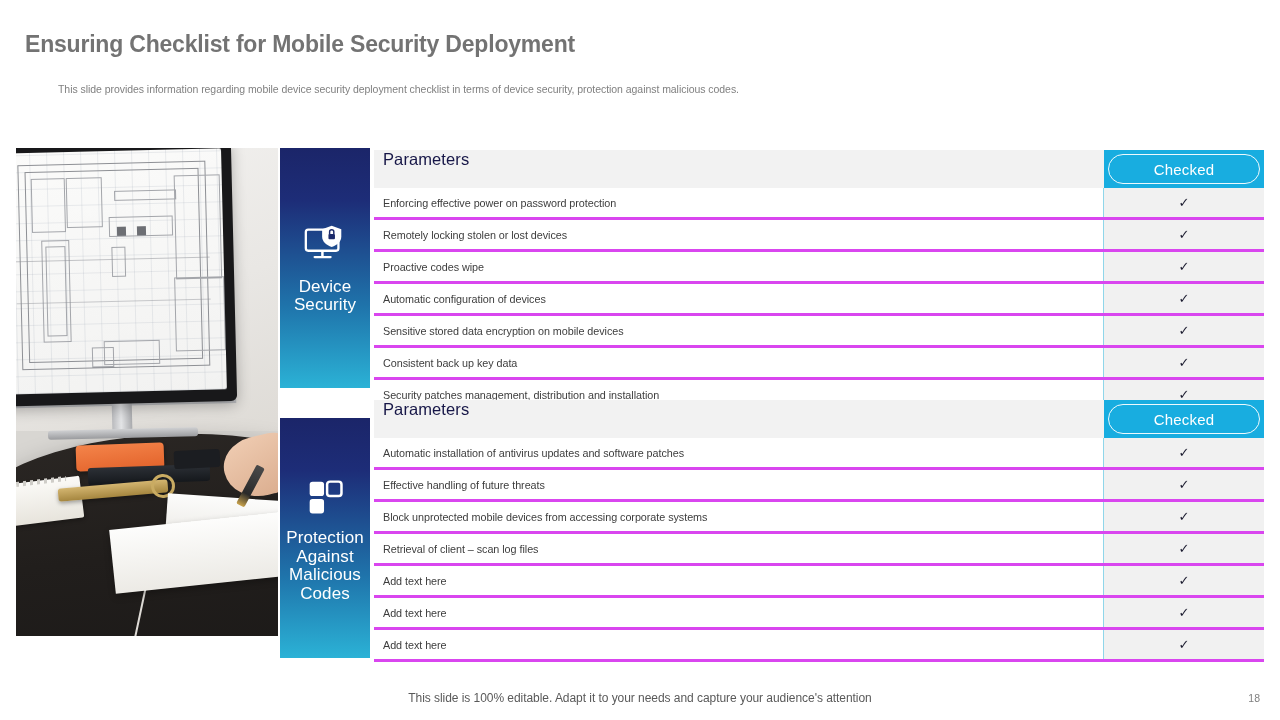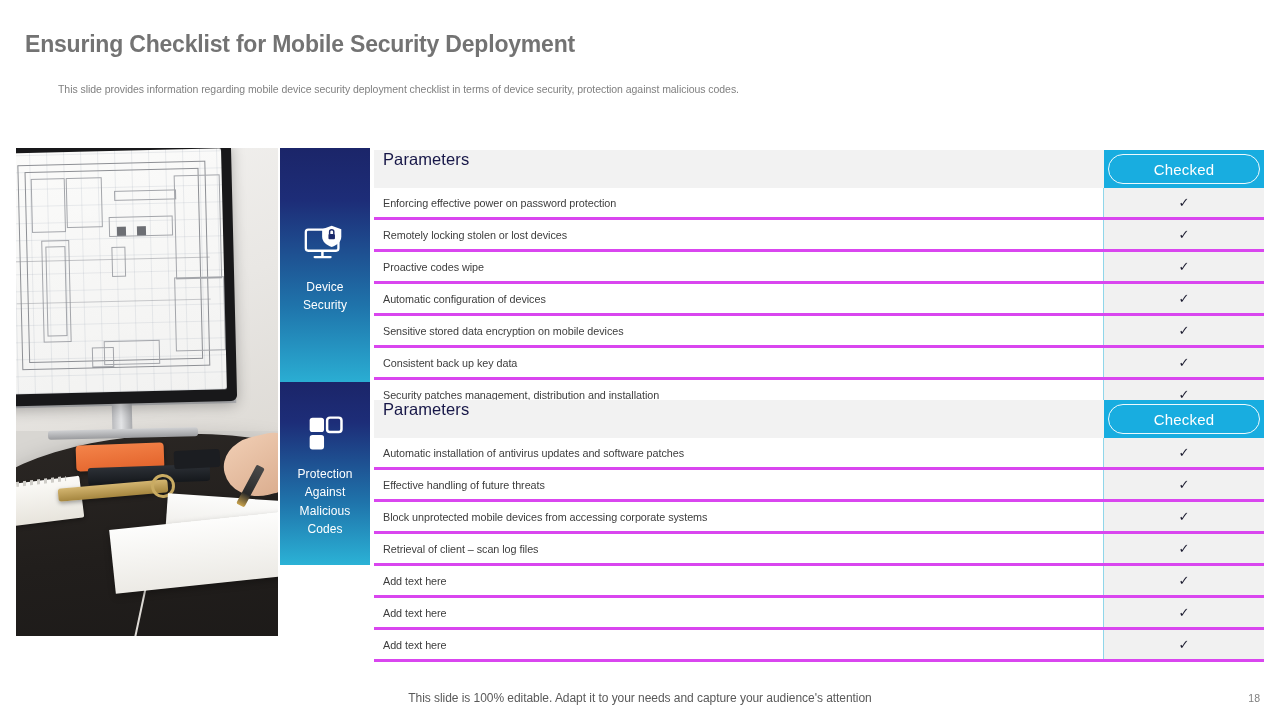--- a/index.html
+++ b/index.html
@@ -171,25 +171,25 @@
     position: absolute;
     left: 280px;
     width: 90px;
     background: linear-gradient(180deg, #1b2569 0%, #1d2d78 22%, #1f74ab 66%, #2bb2d6 100%);
     display: flex;
     flex-direction: column;
     align-items: center;
     justify-content: center;
   }
   #cat-panel-device { top: 148px; height: 240px; }
-  #cat-panel-malicious { top: 382px; height: 183px; }
+  #cat-panel-malicious { top: 418px; height: 240px; }
   .cat-icon { width: 46px; height: 46px; margin-bottom: 10px; }
   .cat-label {
     color: #ffffff;
-    font-size: 12px;
+    font-size: 17px;
     line-height: 18.5px;
     text-align: center;
     letter-spacing: .1px;
     padding: 0 4px;
   }
 
   
   .tbl {
     position: absolute;
     left: 374px;

